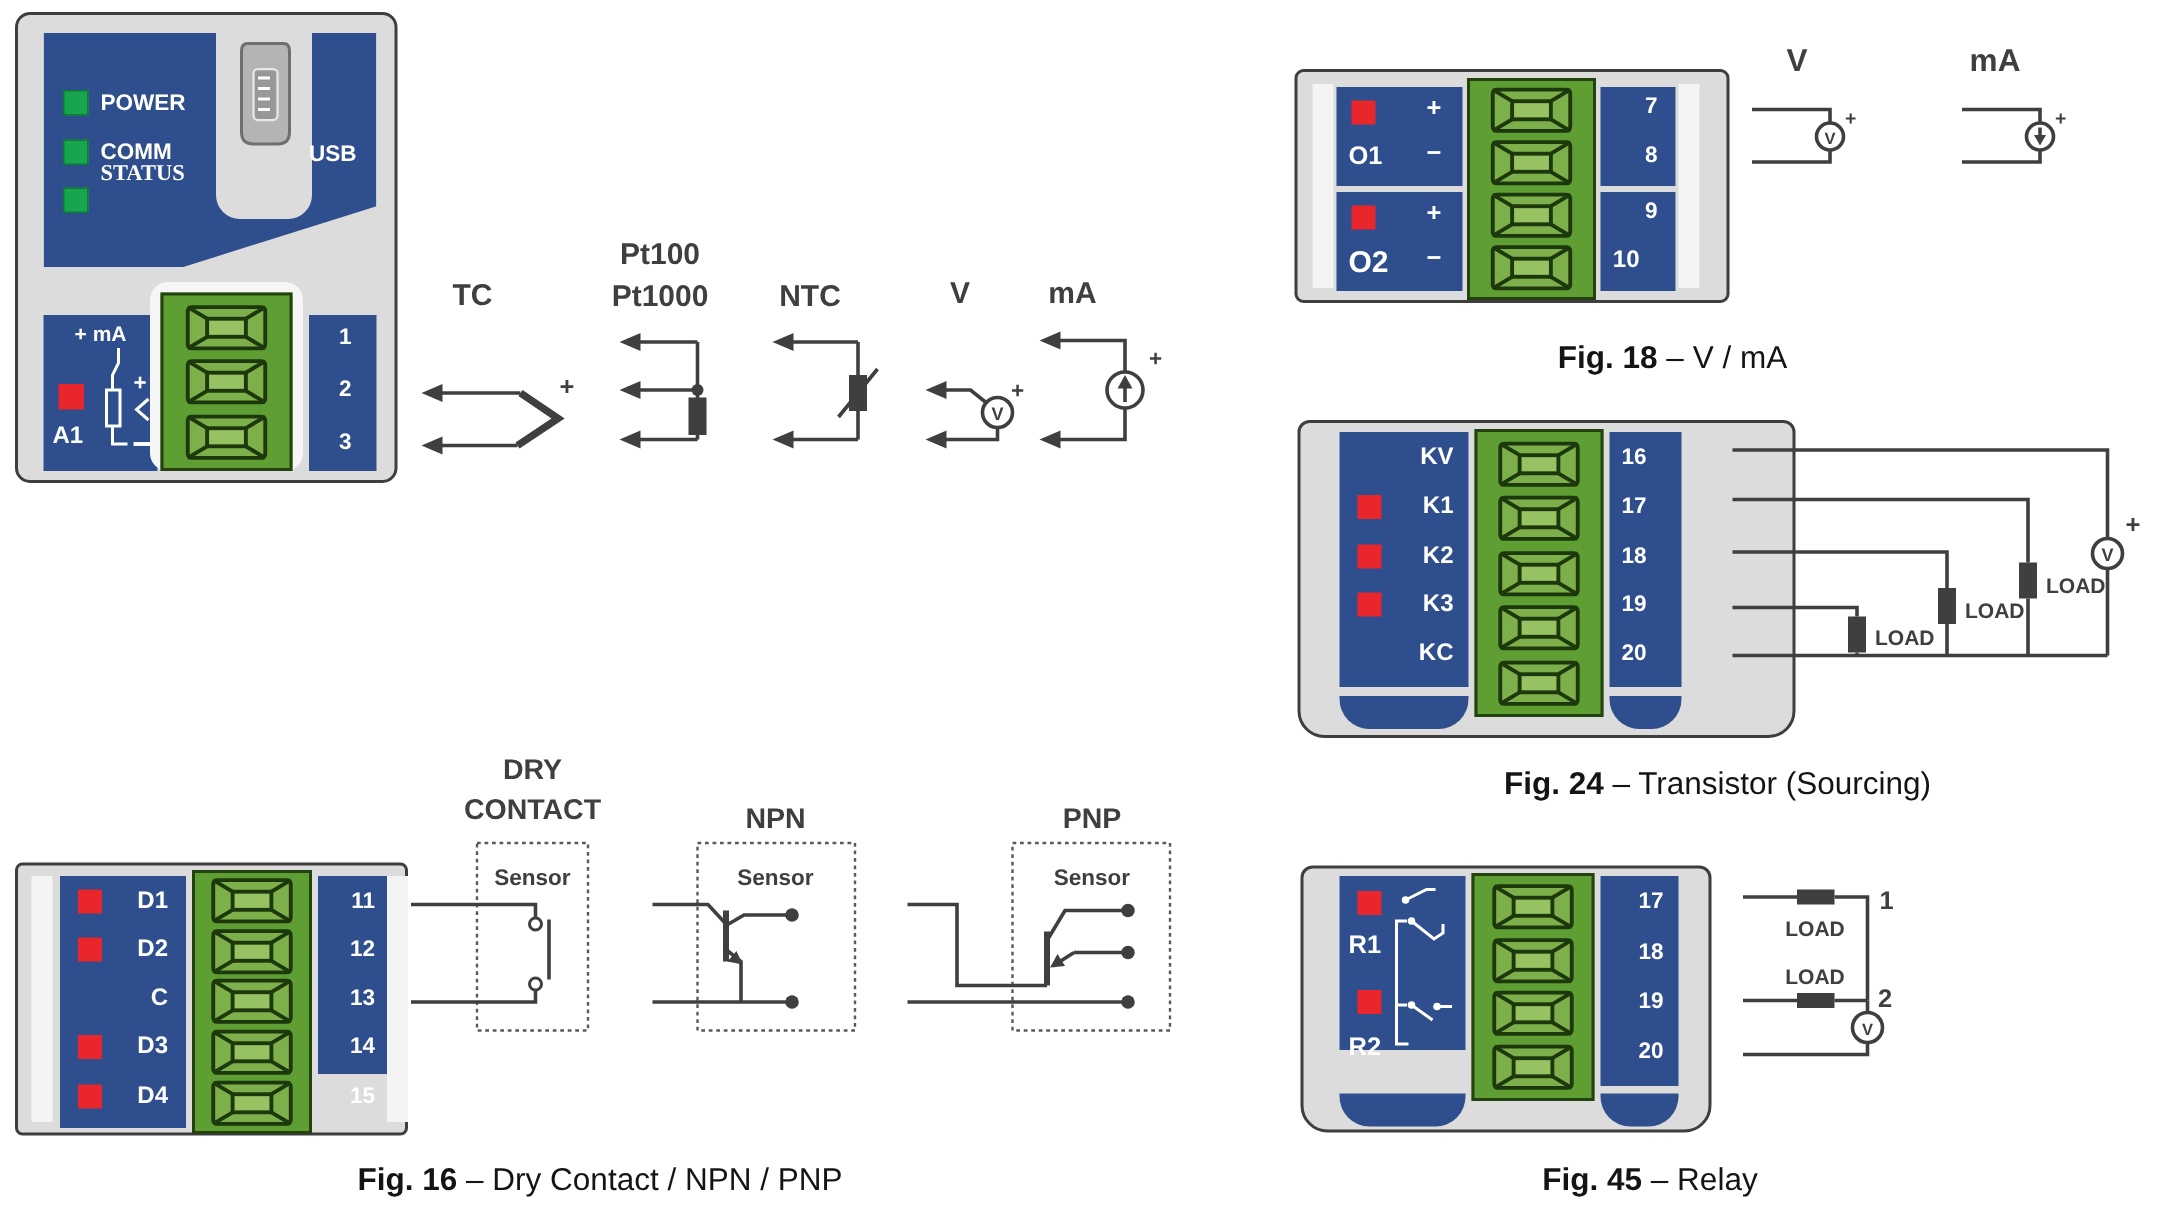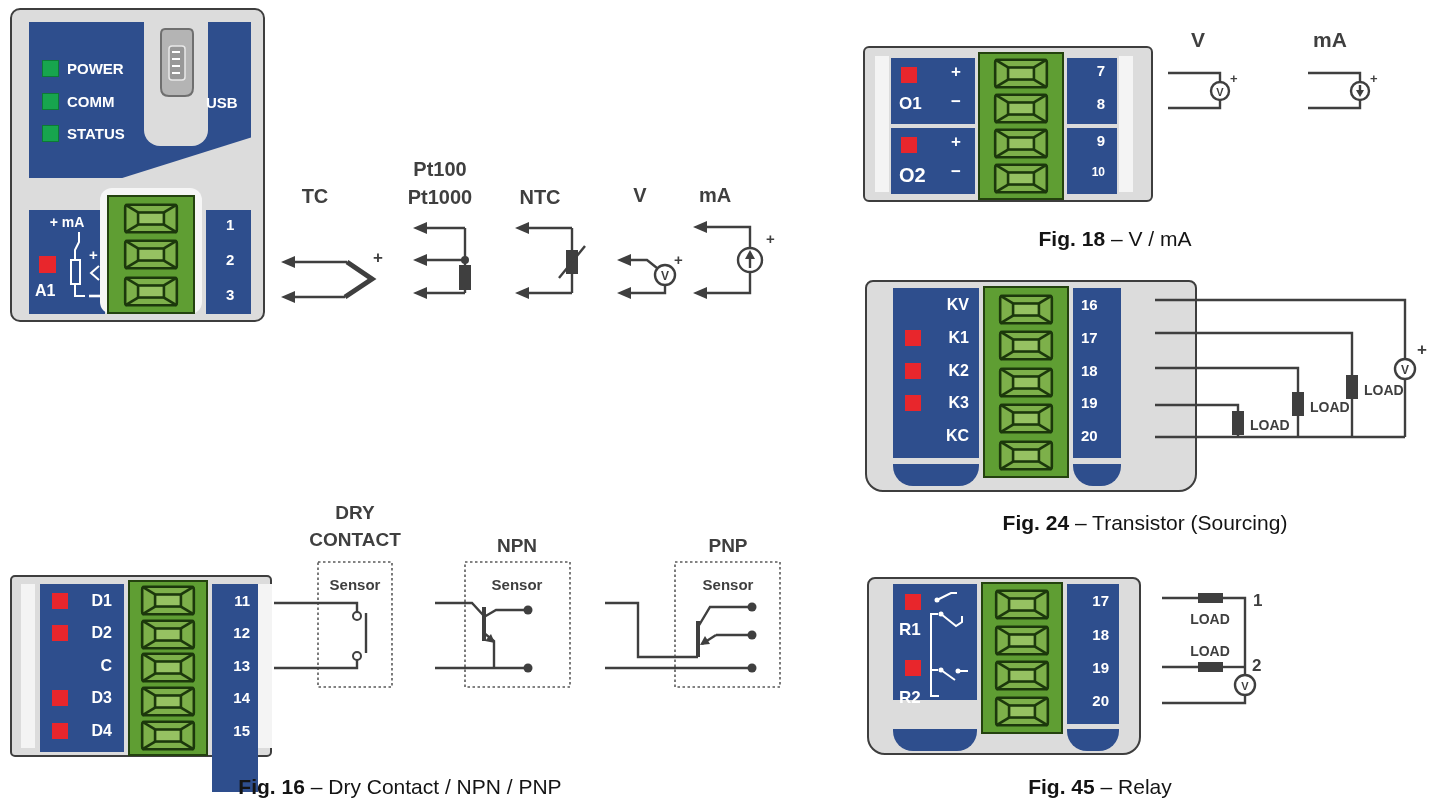--- a/index.html
+++ b/index.html
@@ -38,21 +38,21 @@
 <div class="page">
 
   <div class="dev" style="left:10px;top:8px;width:255px;height:314px;border-radius:10px;">
     <div class="blue" style="left:17px;top:12px;width:222px;height:156px;clip-path:polygon(0 0,100% 0,100% 74%,42% 100%,0 100%);"></div>
 
     <div class="ledg" style="left:30px;top:50px;width:15px;height:15px;"></div>
     <div class="wlbl" style="left:55px;top:50px;font-size:15px;">POWER</div>
     <div class="ledg" style="left:30px;top:83px;width:15px;height:15px;"></div>
     <div class="wlbl" style="left:55px;top:83px;font-size:15px;">COMM</div>
     <div class="ledg" style="left:30px;top:115px;width:15px;height:15px;"></div>
-    <div class="wlbl" style="left:55px;top:115px;font-size:15px;">STATUS</div>
+    <div class="wlbl" style="left:55px;top:98px;font-size:15px;font-family:Liberation Serif, serif;">STATUS</div>
 
     <div class="abs" style="left:132px;top:12px;width:64px;height:124px;background:#dcdcdc;border-radius:0 0 16px 16px;"></div>
     <svg class="art" style="left:146px;top:16px;" width="38" height="76" viewBox="0 0 38 76">
       <path d="M7,3 H31 Q35,3 35,8 V62 Q35,70 27,70 H11 Q3,70 3,62 V8 Q3,3 7,3 Z" fill="#b4b4b4" stroke="#6f6f6f" stroke-width="2"></path>
       <rect x="11" y="20" width="16" height="34" rx="3" fill="#989898" stroke="#e8e8e8" stroke-width="1.5"></rect>
       <line x1="14" y1="26" x2="22" y2="26" stroke="#fff" stroke-width="2"></line>
       <line x1="14" y1="33" x2="22" y2="33" stroke="#fff" stroke-width="2"></line>
       <line x1="14" y1="40" x2="22" y2="40" stroke="#fff" stroke-width="2"></line>
       <line x1="14" y1="47" x2="22" y2="47" stroke="#fff" stroke-width="2"></line>
     </svg>
@@ -212,21 +212,21 @@
             <line x1="62" y1="34" x2="47" y2="25"></line>
           </svg>
         </div>
     </div>
     <div class="blue" style="left:202px;top:10px;width:50px;height:66px;">
       <div class="wlbl" style="right:12px;top:4px;font-size:15px;">7</div>
       <div class="wlbl" style="right:12px;top:37px;font-size:15px;">8</div>
     </div>
     <div class="blue" style="left:202px;top:80px;width:50px;height:66px;">
       <div class="wlbl" style="right:12px;top:4px;font-size:15px;">9</div>
-      <div class="wlbl" style="right:12px;top:37px;font-size:12px;">10</div>
+      <div class="wlbl" style="right:24px;top:37px;font-size:16px;">10</div>
     </div>
   </div>
 
   <svg class="art" style="left:1160px;top:25px;" width="300" height="100" viewBox="0 0 300 100">
     <text x="38" y="22" text-anchor="middle" class="t" font-size="21">V</text>
     <text x="170" y="22" text-anchor="middle" class="t" font-size="21">mA</text>
     <path class="ln" d="M8,48 H60 V57"></path>
     <circle class="ln" cx="60" cy="66" r="9"></circle>
     <text x="60" y="71" text-anchor="middle" class="t" font-size="11">V</text>
     <text x="70" y="58" class="t" font-size="13">+</text>
@@ -385,21 +385,21 @@
           <svg class="term" width="58" height="31" viewBox="0 0 64 36">
             <rect class="o" x="2" y="2" width="60" height="32" rx="3"></rect>
             <rect class="i" x="17" y="11" width="30" height="14"></rect>
             <line x1="2" y1="2" x2="17" y2="11"></line>
             <line x1="62" y1="2" x2="47" y2="11"></line>
             <line x1="2" y1="34" x2="17" y2="25"></line>
             <line x1="62" y1="34" x2="47" y2="25"></line>
           </svg>
         </div>
     </div>
-    <div class="blue" style="left:200px;top:7px;width:46px;height:208px;">
+    <div class="blue" style="left:200px;top:7px;width:46px;height:132px;">
       <div class="wlbl" style="right:8px;top:8px;font-size:15px;">11</div>
       <div class="wlbl" style="right:8px;top:40px;font-size:15px;">12</div>
       <div class="wlbl" style="right:8px;top:73px;font-size:15px;">13</div>
       <div class="wlbl" style="right:8px;top:105px;font-size:15px;">14</div>
       <div class="wlbl" style="right:8px;top:138px;font-size:15px;">15</div>
     </div>
   </div>
 
   <svg class="art" style="left:272px;top:495px;" width="543" height="205" viewBox="0 0 543 205">
     <text x="83" y="24" text-anchor="middle" class="t" font-size="19">DRY</text>

